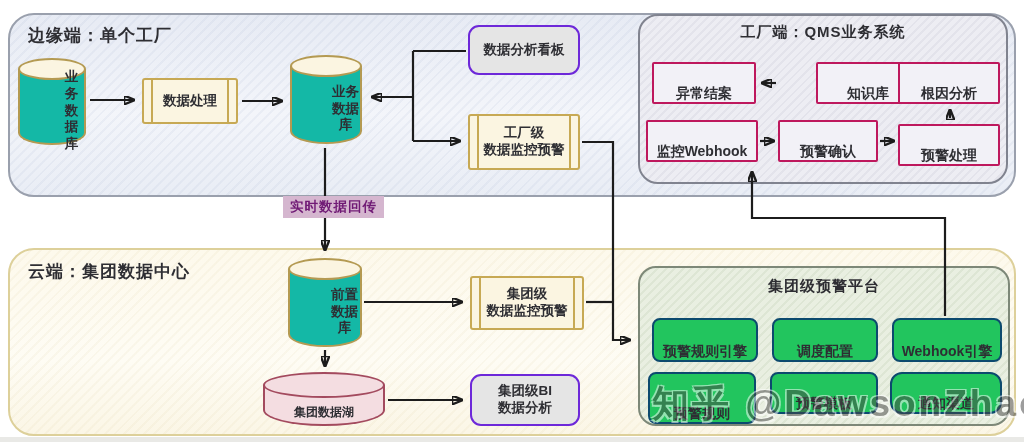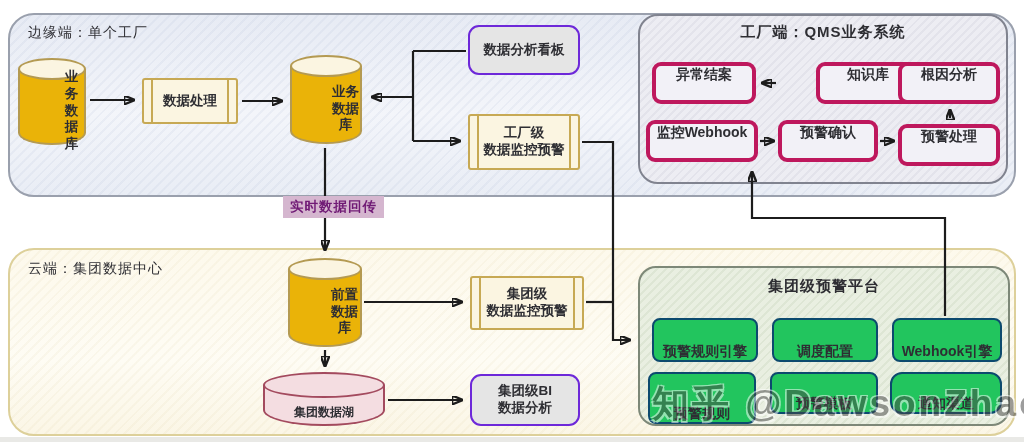--- a/index.html
+++ b/index.html
@@ -30,28 +30,28 @@
       repeating-linear-gradient(135deg,rgba(140,140,165,.10) 0 2px,rgba(140,140,165,0) 2px 6px),
       #ededf3;
   }
   .platform-container{
     left:638px;top:266px;width:372px;height:160px;
     border:2px solid #7d8878;border-radius:18px;z-index:1;
     background:
       repeating-linear-gradient(135deg,rgba(120,150,100,.10) 0 2px,rgba(120,150,100,0) 2px 6px),
       #e9efe1;
   }
-  .section-title{font-size:14px;font-weight:normal;letter-spacing:1px;z-index:3;white-space:nowrap;}
+  .section-title{font-size:17px;font-weight:bold;letter-spacing:1px;z-index:3;white-space:nowrap;}
   .box-title{width:100%;text-align:center;font-size:15px;font-weight:bold;letter-spacing:1px;z-index:3;}
 
   
   .node-label{font-size:13.5px;font-weight:bold;line-height:1.25;text-align:center;}
   .two-line{white-space:pre-line;}
 
-  .cyl{background:#eab308;border:2px solid #b49a52;border-top:none;
+  .cyl{background:#14b8a6;border:2px solid #b49a52;border-top:none;
        border-radius:0 0 36px 36px / 0 0 13px 13px;z-index:3;
        display:flex;align-items:center;justify-content:flex-start;text-align:center;padding-left:39px;}
   .cyl::before{content:"";position:absolute;left:-2px;right:-2px;top:-11px;height:22px;
        background:#fbf5e1;border:2px solid #b49a52;border-radius:50%;box-sizing:border-box;}
   .cyl .node-label{position:relative;padding-top:10px;}
 
   .lake{background:#f4dde1;border:2px solid #a34a5e;border-top:none;
         border-radius:0 0 60px 60px / 0 0 16px 16px;z-index:3;
         display:flex;align-items:flex-end;justify-content:center;}
   .lake::before{content:"";position:absolute;left:-2px;right:-2px;top:-13px;height:26px;
@@ -59,22 +59,22 @@
   .lake .node-label{position:relative;padding-bottom:4px;font-size:12px;}
 
   .proc{background:#fbf5e1;border:2px solid #c7a954;border-radius:3px;z-index:3;
         display:flex;align-items:center;justify-content:center;}
   .proc::before,.proc::after{content:"";position:absolute;top:0;bottom:0;width:0;border-left:2px solid #c7a954;}
   .proc::before{left:7px;} .proc::after{right:7px;}
 
   .rbox{background:#e5e5e5;border:2px solid #6d28d9;border-radius:11px;z-index:3;
         display:flex;align-items:center;justify-content:center;}
 
-  .gray-box{background:#f2f1f7;border:4px solid #be185d;border-radius:9px;z-index:3;
-        display:flex;align-items:flex-start;justify-content:center;}
+  .gray-box{background:#f2f1f7;border:2px solid #be185d;border-radius:2px;z-index:3;
+        display:flex;align-items:flex-end;justify-content:center;}
   .gray-box .node-label{font-size:14px;}
 
   .green-box{background:#22c55e;border:2px solid #0c4a6e;border-radius:8px;z-index:3;
         display:flex;align-items:flex-end;justify-content:center;}
   .green-box .node-label{font-size:14px;}
 
   .link-label{left:283px;top:196px;padding:2px 7px;z-index:5;
         background:#d5b6cf;color:#701a75;font-size:13.5px;font-weight:bold;
         letter-spacing:1px;white-space:nowrap;}
 

